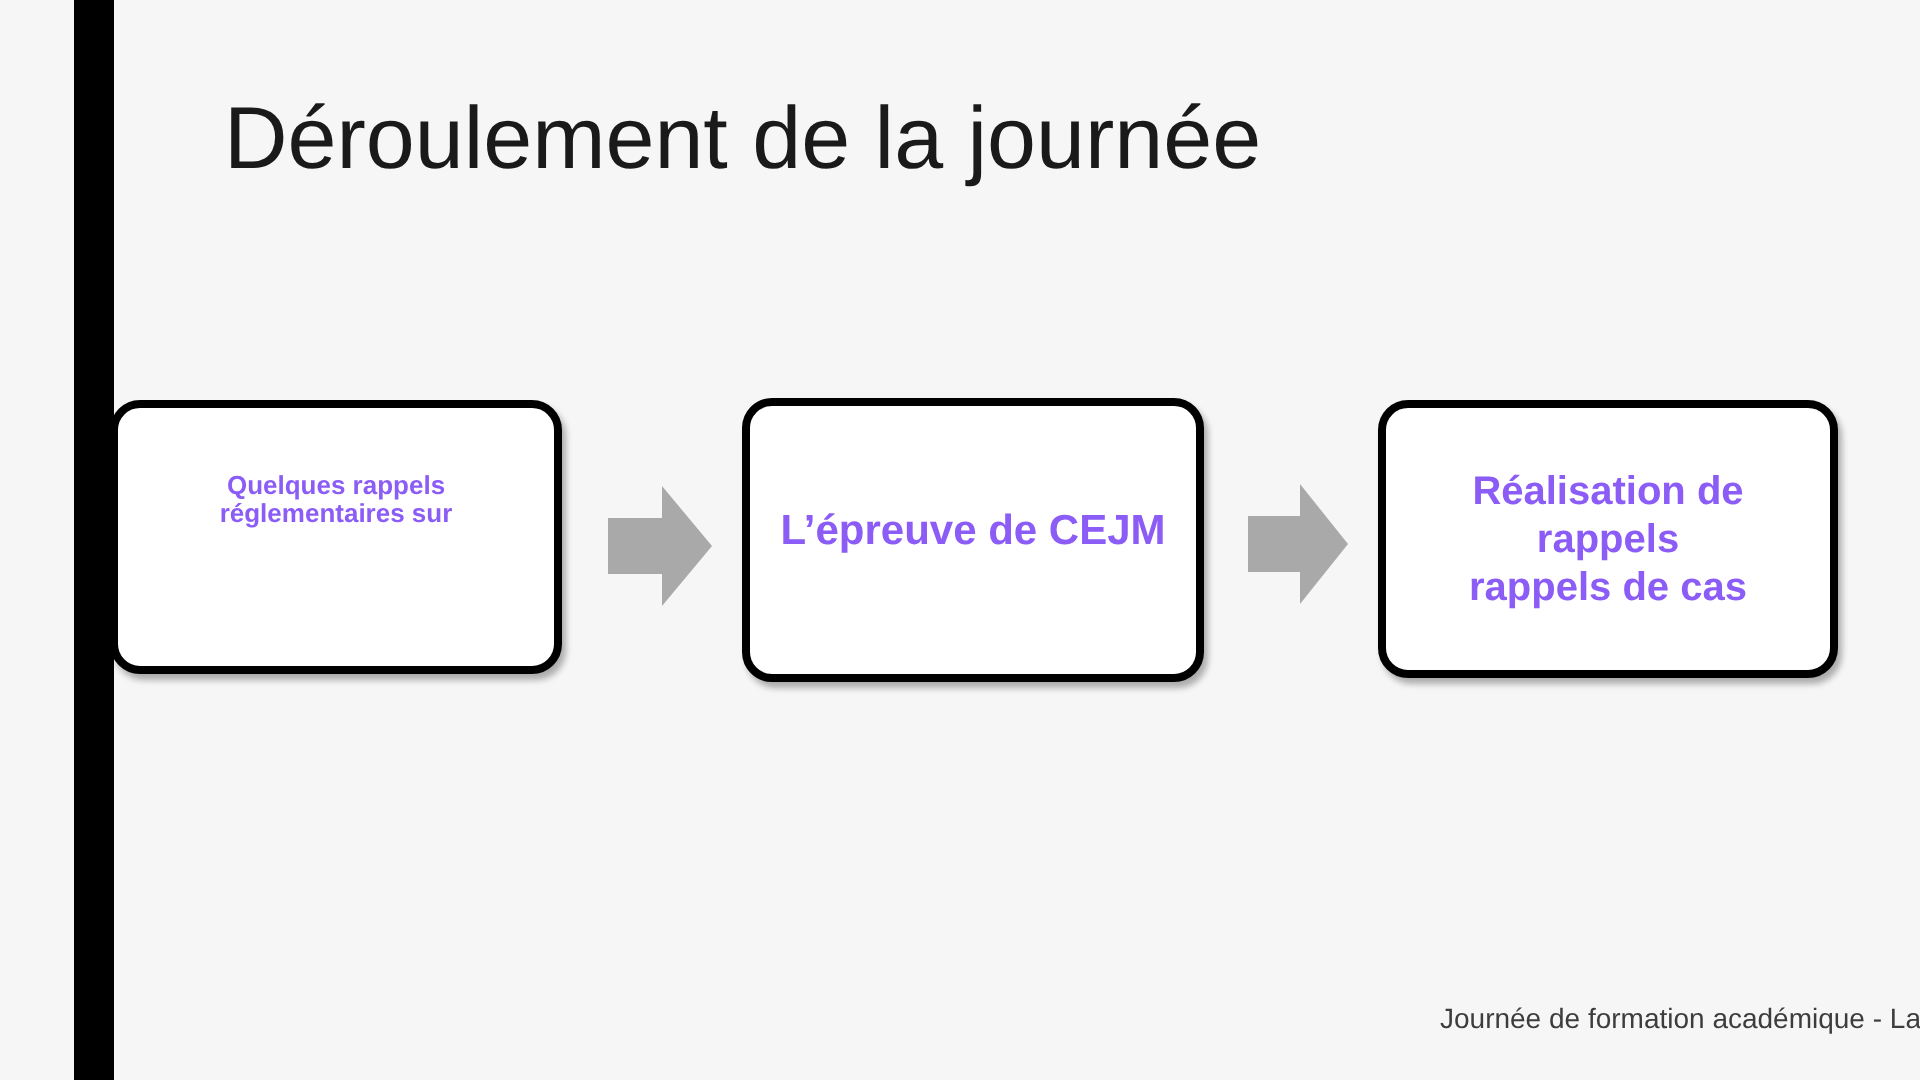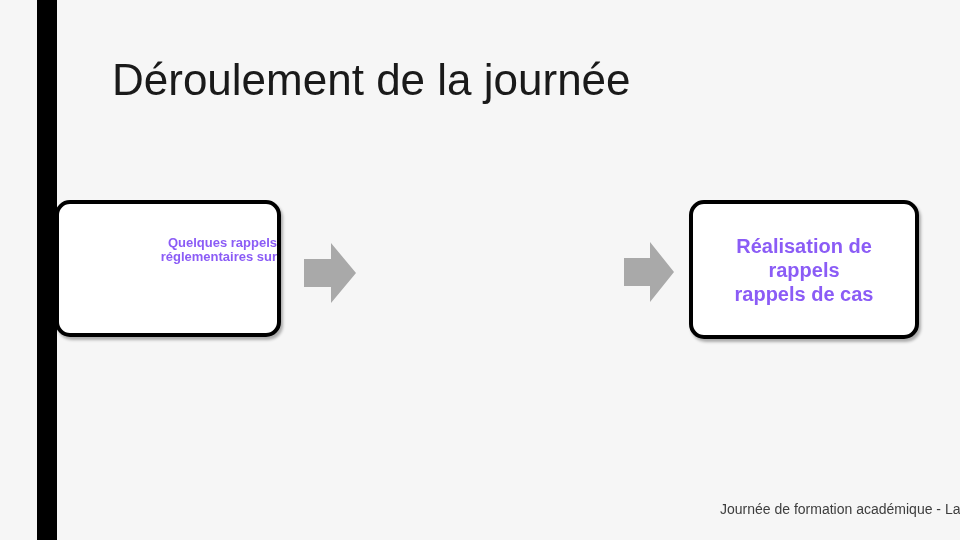--- a/index.html
+++ b/index.html
@@ -21,21 +21,21 @@
     position: absolute;
     left: 37px;
     top: 0;
     width: 20px;
     height: 540px;
     background: #000000;
   }
   .title {
     position: absolute;
     left: 112px;
-    top: 58px;
+    top: 48px;
     font-size: 44px;
     font-weight: 400;
     color: #1a1a1a;
     line-height: 1.0;
     white-space: nowrap;
   }
   .box {
     position: absolute;
     background: #ffffff;
     border: 4px solid #000000;
@@ -49,21 +49,20 @@
   }
   .box-1 {
     left: 55px;
     top: 200px;
     width: 226px;
     height: 137px;
     padding-top: 32px;
     font-size: 13px;
     font-weight: 700;
     line-height: 14px;
-    align-items: flex-end;
   }
   .box-2 {
     left: 371px;
     top: 199px;
     width: 231px;
     height: 142px;
     justify-content: center;
     padding-bottom: 8px;
     font-size: 21px;
     font-weight: 700;
@@ -105,20 +104,23 @@
 
   <div class="box box-1">
     <div>Quelques rappels</div>
     <div>réglementaires sur</div>
   </div>
 
   <svg class="arrow arrow-1" width="52" height="60" viewBox="0 0 52 60">
     <polygon points="0,16 27,16 27,0 52,30 27,60 27,44 0,44" fill="#a9a9a9"></polygon>
   </svg>
 
+  <div class="box box-2">
+    <div>L’épreuve de CEJM</div>
+  </div>
 
   <svg class="arrow arrow-2" width="50" height="60" viewBox="0 0 50 60">
     <polygon points="0,16 26,16 26,0 50,30 26,60 26,44 0,44" fill="#a9a9a9"></polygon>
   </svg>
 
   <div class="box box-3">
     <div>Réalisation de</div>
     <div>rappels</div>
     <div>rappels de cas</div>
   </div>

